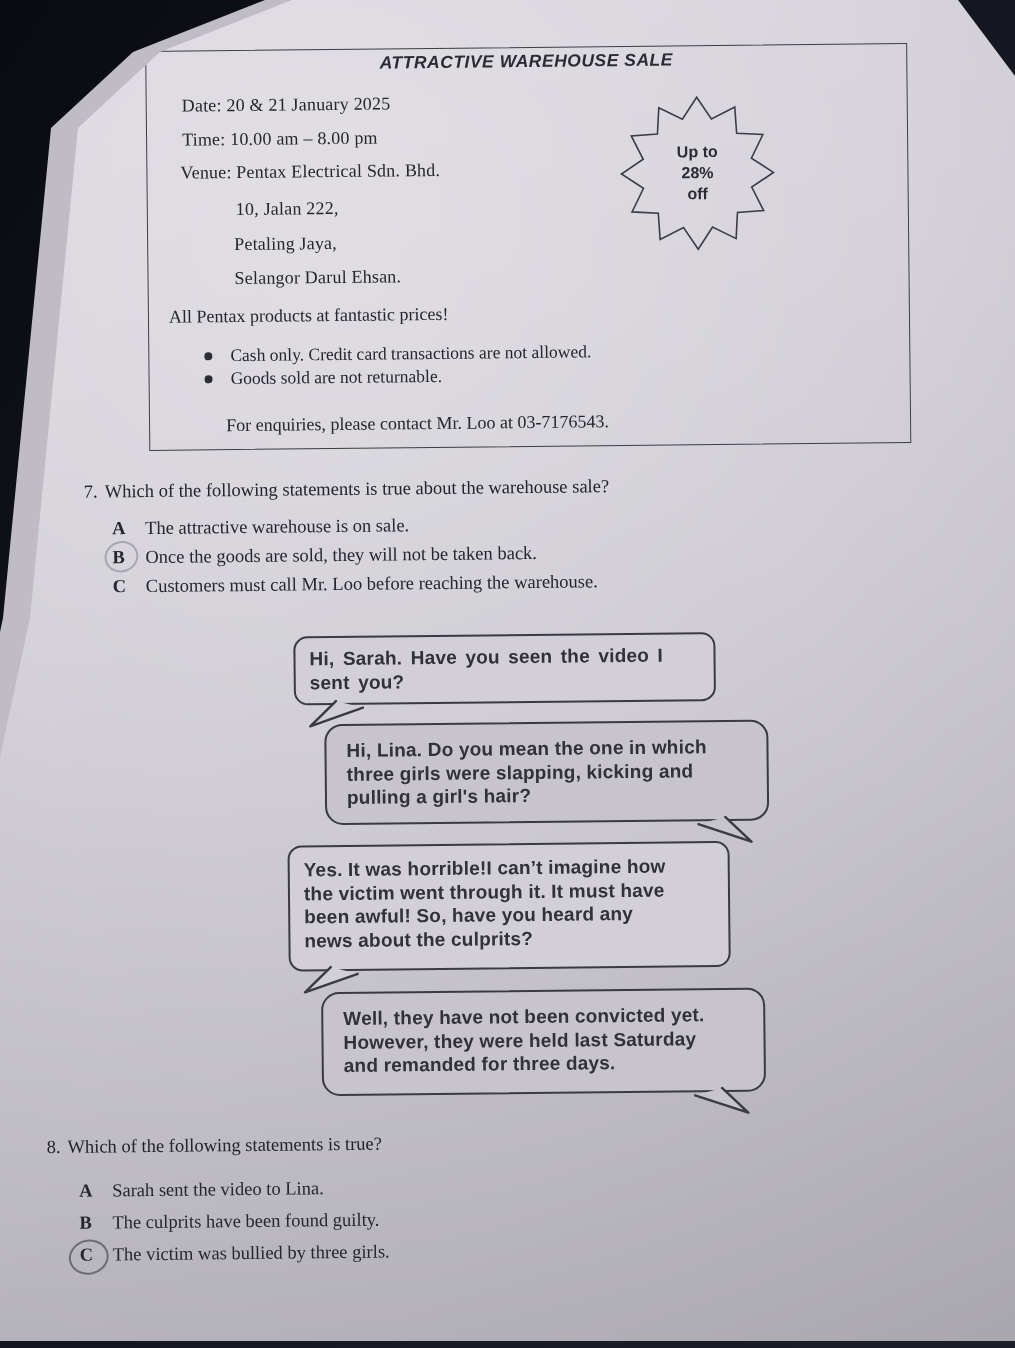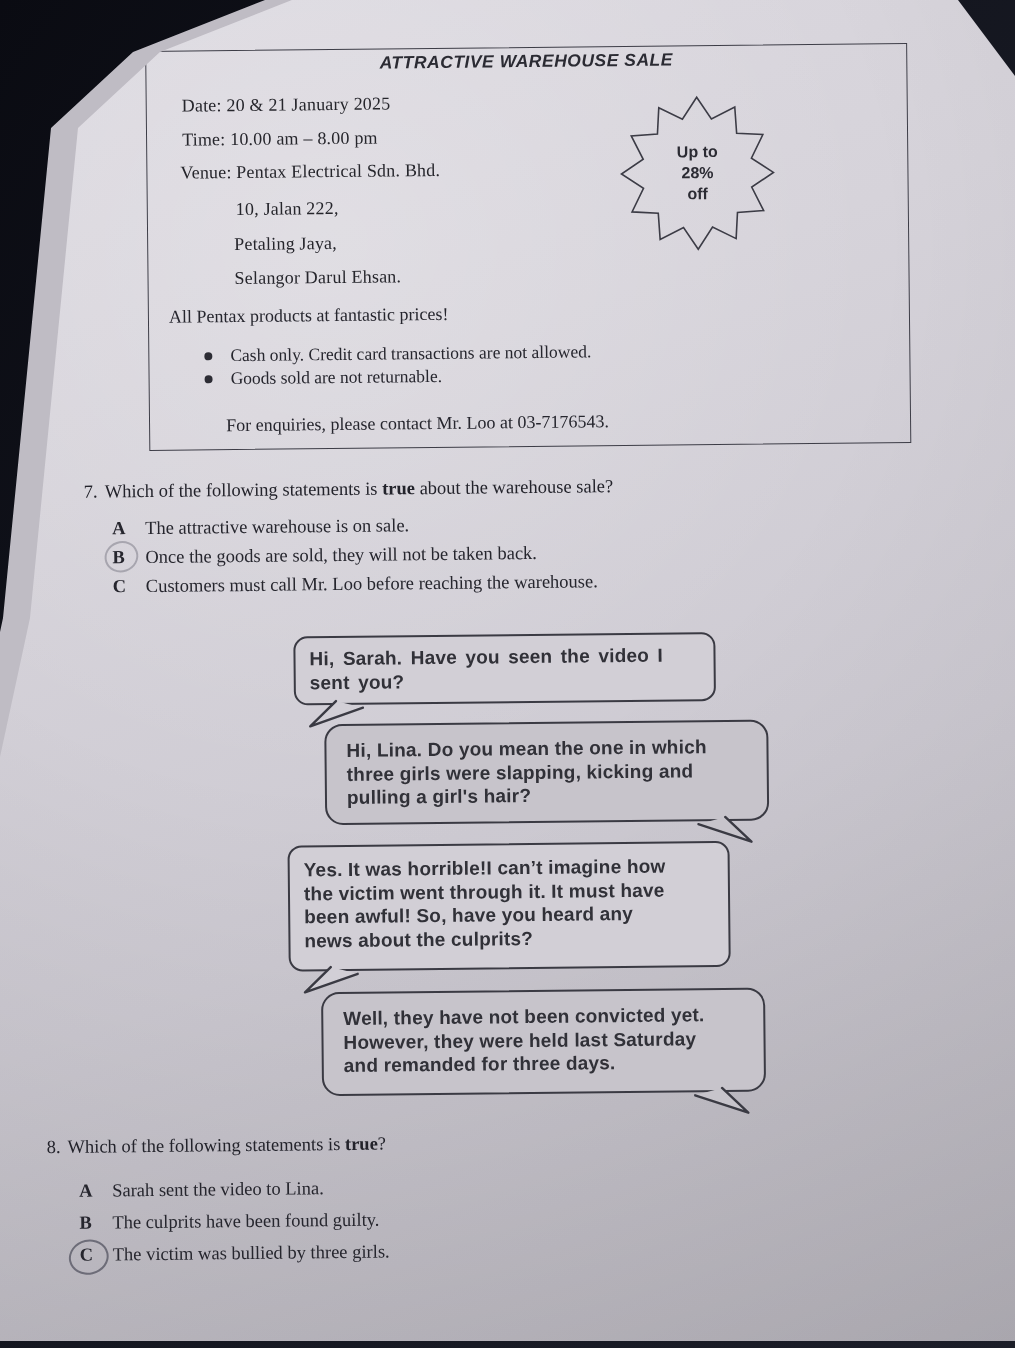--- a/index.html
+++ b/index.html
@@ -28,21 +28,21 @@
     flex-direction:column;align-items:center;justify-content:center;gap:3px;
     font-family:"Liberation Sans", sans-serif;font-weight:bold;font-size:16px;color:#2b2b33;}
   .tagline{position:absolute;left:20px;top:255px;font-size:18px;}
   .bullet-row{position:absolute;left:55px;display:flex;align-items:flex-start;font-size:17.5px;}
   .dot{width:8px;height:8px;border-radius:50%;background:#2c2c34;margin:7px 18px 0 0;flex:none;}
   .contact{position:absolute;left:76px;top:364px;font-size:18px;}
 
   
   .qline{position:absolute;font-size:18.5px;color:#23232b;white-space:nowrap;}
   .qnum{margin-right:7px;}
-  .qline b{font-weight:bold;margin-top:11px;}
+  .qline b{font-weight:normal;margin-top:11px;}
   .opt{position:absolute;font-size:18.5px;white-space:nowrap;}
   .letter{display:inline-block;font-weight:bold;width:33px;position:relative;}
   .pencil{position:absolute;border:2px solid #5a5a66;border-radius:50%;pointer-events:none;}
   .pencil.faint{left:-8px;top:-6px;width:30px;height:27px;opacity:.38;transform:rotate(-18deg);}
   .pencil.strong{left:-11px;top:-5px;width:36px;height:31px;opacity:.8;transform:rotate(-12deg);}
 
   
   .bubble{position:absolute;border:2.2px solid #3a3a43;box-sizing:border-box;
     font-family:"Liberation Sans", sans-serif;font-weight:600;color:#313138;
     font-size:19px;line-height:1.24;letter-spacing:.2px;}

